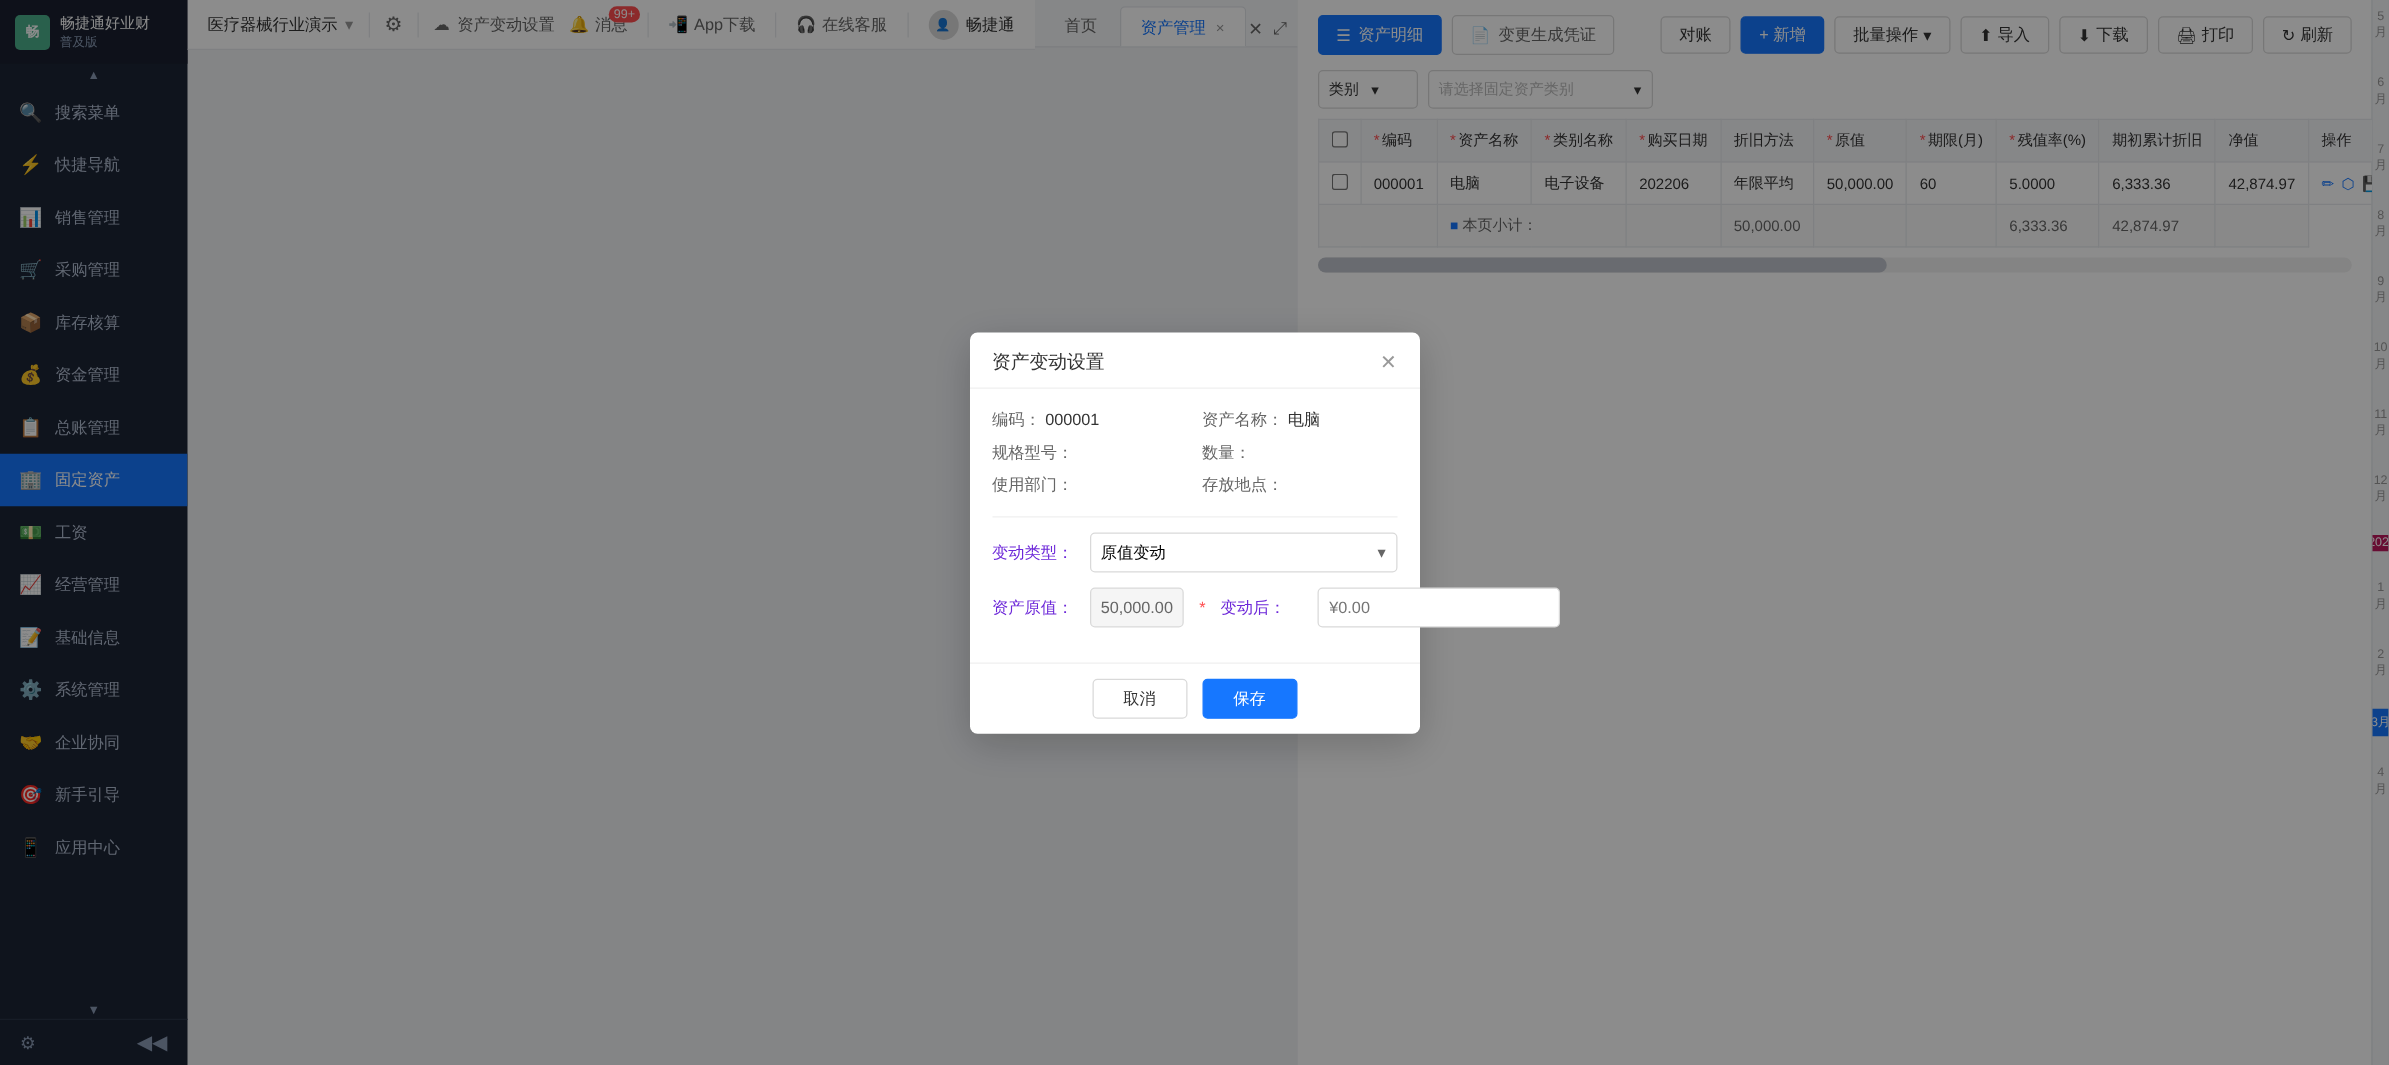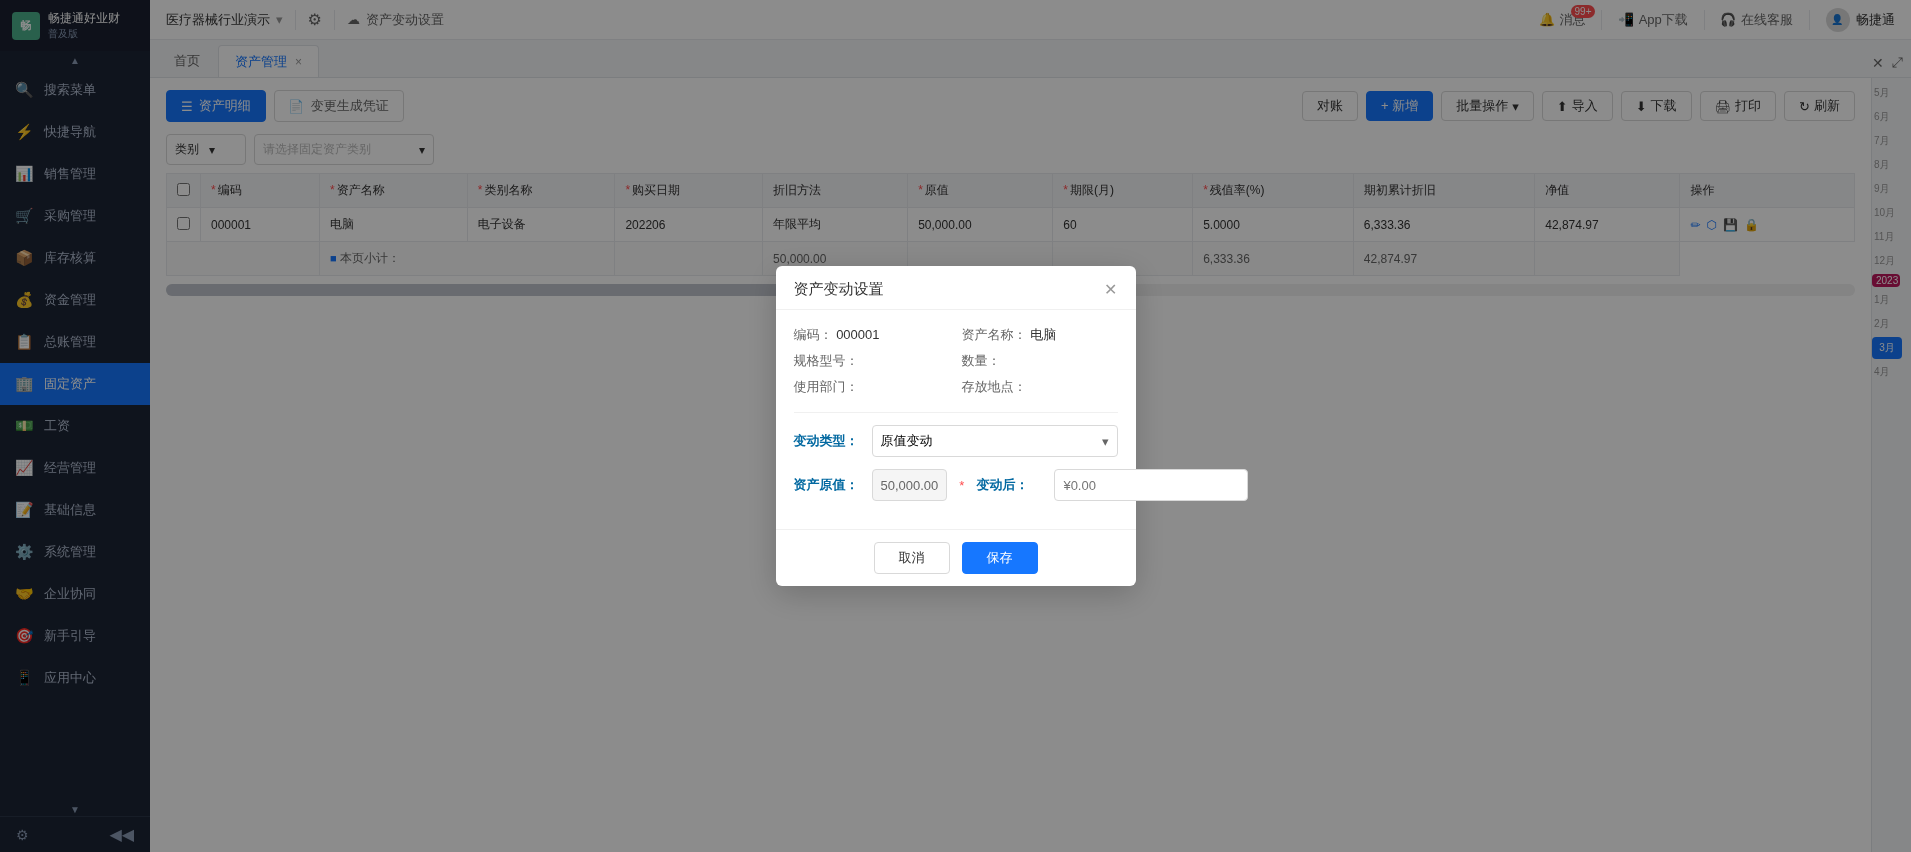--- a/index.html
+++ b/index.html
@@ -16,21 +16,21 @@
     .sidebar-scroll { flex: 1; overflow-y: auto; }
     .sidebar-scroll::-webkit-scrollbar { width: 4px; }
     .sidebar-scroll::-webkit-scrollbar-thumb { background: #3a4a60; border-radius: 2px; }
     .sidebar-item { display: flex; align-items: center; gap: 10px; padding: 12px 16px; cursor: pointer; color: #b0bcd0; font-size: 13px; transition: background 0.2s; }
     .sidebar-item.active { background: #1677ff; color: #fff; }
     .sidebar-item-icon { width: 18px; height: 18px; display: flex; align-items: center; justify-content: center; font-size: 15px; flex-shrink: 0; }
     .sidebar-bottom { padding: 10px 0; border-top: 1px solid #2a3648; display: flex; align-items: center; justify-content: space-between; padding: 8px 16px; }
     .sidebar-bottom-icon { color: #8a9bb5; cursor: pointer; font-size: 14px; }
 
     
-    .main-area { flex: 1; display: flex; flex-direction: column; overflow: hidden; }
+    .main-area { flex: 1; display: flex; flex-direction: row; overflow: hidden; }
 
     
     .topbar { height: 40px; background: #fff; border-bottom: 1px solid #e8eaed; display: flex; align-items: center; padding: 0 16px; gap: 12px; }
     .topbar-company { display: flex; align-items: center; gap: 6px; font-size: 13px; color: #333; cursor: pointer; }
     .topbar-divider { width: 1px; height: 20px; background: #e8eaed; }
     .topbar-settings { color: #666; cursor: pointer; font-size: 16px; }
     .topbar-experience { display: flex; align-items: center; gap: 6px; color: #666; font-size: 13px; cursor: pointer; }
     .topbar-right { margin-left: auto; display: flex; align-items: center; gap: 16px; }
     .topbar-notification { position: relative; cursor: pointer; display: flex; align-items: center; gap: 4px; color: #666; font-size: 13px; }
     .badge { position: absolute; top: -6px; right: -10px; background: #ff4d4f; color: #fff; font-size: 10px; border-radius: 10px; padding: 1px 4px; min-width: 18px; text-align: center; }
@@ -70,21 +70,21 @@
 
     
     .data-table { width: 100%; border-collapse: collapse; font-size: 12px; }
     .data-table th { background: #f5f6f8; border: 1px solid #e8eaed; padding: 8px 10px; text-align: left; font-weight: 500; color: #333; white-space: nowrap; }
     .data-table td { border: 1px solid #e8eaed; padding: 8px 10px; color: #333; white-space: nowrap; }
     .required-star { color: #ff4d4f; margin-right: 2px; }
     .checkbox-cell { width: 30px; text-align: center; }
     .subtotal-row td { background: #fafafa; color: #666; }
 
     
-    .right-sidebar { width: 40px; background: #f5f6f8; border-left: 1px solid #e0e3e8; display: flex; flex-direction: column; align-items: flex-start; padding: 4px 0; gap: 2px; overflow: hidden; }
+    .right-sidebar { width: 14px; background: #f5f6f8; border-left: 1px solid #e0e3e8; display: flex; flex-direction: column; align-items: center; padding: 4px 0; gap: 20px; overflow: hidden; }
     .cal-month { font-size: 10px; color: #999; writing-mode: horizontal-tb; padding: 4px 2px; text-align: center; }
     .cal-month.active { background: #1677ff; color: #fff; border-radius: 4px; width: 30px; }
 
     
     .pagination-bar { height: 40px; border-top: 1px solid #e8eaed; display: flex; align-items: center; padding: 0 16px; gap: 8px; background: #fff; }
     .page-size-select { height: 24px; border: 1px solid #d9d9d9; border-radius: 4px; padding: 0 4px; font-size: 12px; }
 
     
     .date-label { font-size: 11px; color: #999; position: absolute; top: 8px; right: 44px; }
 
@@ -93,21 +93,21 @@
     .modal { background: #fff; border-radius: 6px; width: 360px; box-shadow: 0 8px 32px rgba(0,0,0,0.2); }
     .modal-header { padding: 14px 18px 10px; border-bottom: 1px solid #f0f0f0; display: flex; align-items: center; justify-content: space-between; }
     .modal-title { font-size: 15px; font-weight: 500; color: #333; }
     .modal-close { cursor: pointer; color: #999; font-size: 16px; }
     .modal-body { padding: 16px 18px; }
     .modal-info-grid { display: grid; grid-template-columns: 1fr 1fr; gap: 8px 12px; margin-bottom: 16px; }
     .modal-info-item { font-size: 13px; color: #333; }
     .modal-info-label { color: #666; }
     .modal-divider { height: 1px; background: #f0f0f0; margin: 12px 0; }
     .modal-field-row { display: flex; align-items: center; gap: 8px; margin-bottom: 12px; font-size: 13px; }
-    .modal-field-label { color: #0369a1; min-width: 70px; font-weight: bold; }
+    .modal-field-label { color: #6d28d9; min-width: 70px; }
     .modal-select { height: 32px; border: 1px solid #d9d9d9; border-radius: 4px; padding: 0 8px; font-size: 13px; flex: 1; display: flex; align-items: center; justify-content: space-between; cursor: pointer; background: #fff; }
     .modal-input { height: 32px; border: 1px solid #d9d9d9; border-radius: 4px; padding: 0 8px; font-size: 13px; flex: 1; color: #333; }
     .modal-input-readonly { background: #f5f5f5; color: #666; }
     .modal-footer { padding: 12px 18px; border-top: 1px solid #f0f0f0; display: flex; justify-content: center; gap: 12px; }
     .modal-btn-cancel { padding: 6px 24px; border: 1px solid #d9d9d9; border-radius: 4px; background: #fff; color: #333; font-size: 13px; cursor: pointer; }
     .modal-btn-save { padding: 6px 24px; border: 1px solid #1677ff; border-radius: 4px; background: #1677ff; color: #fff; font-size: 13px; cursor: pointer; }
   </style>
 </head>
 <body>
 

